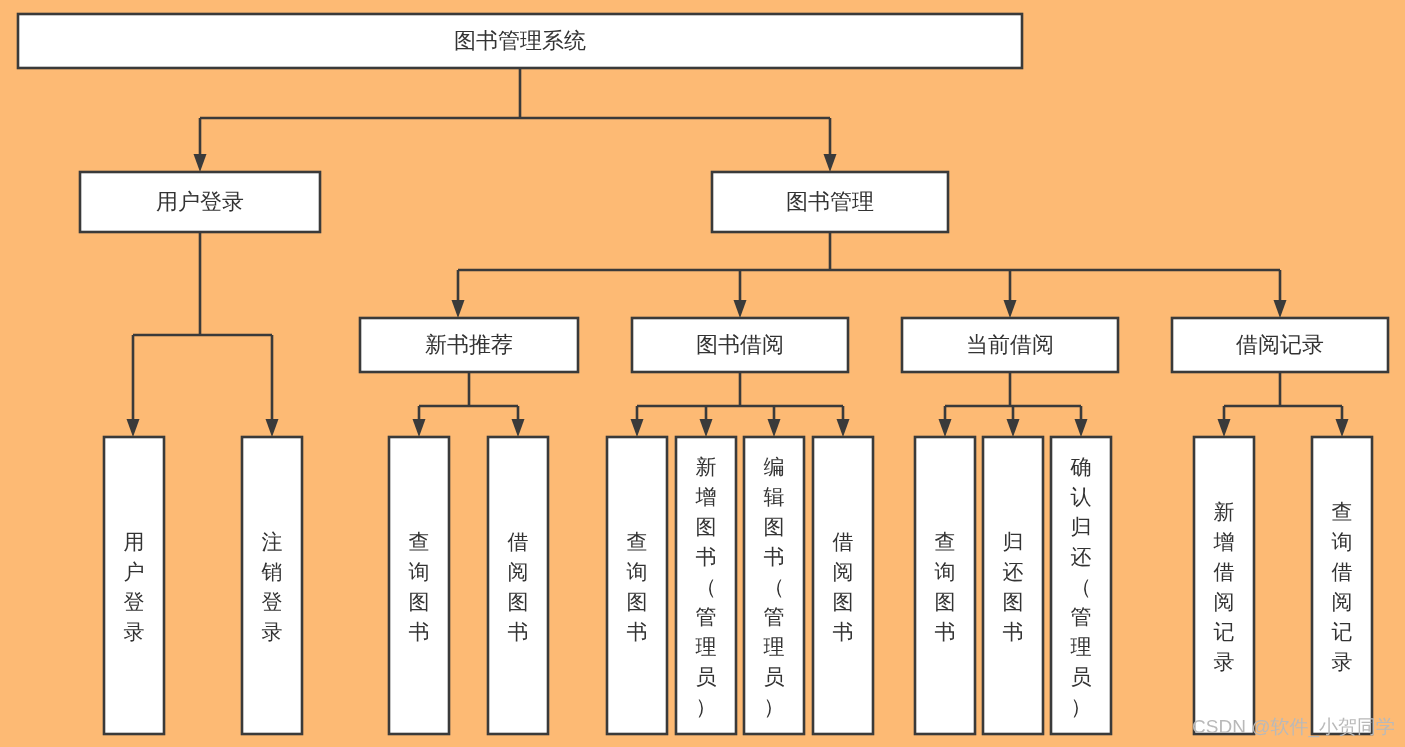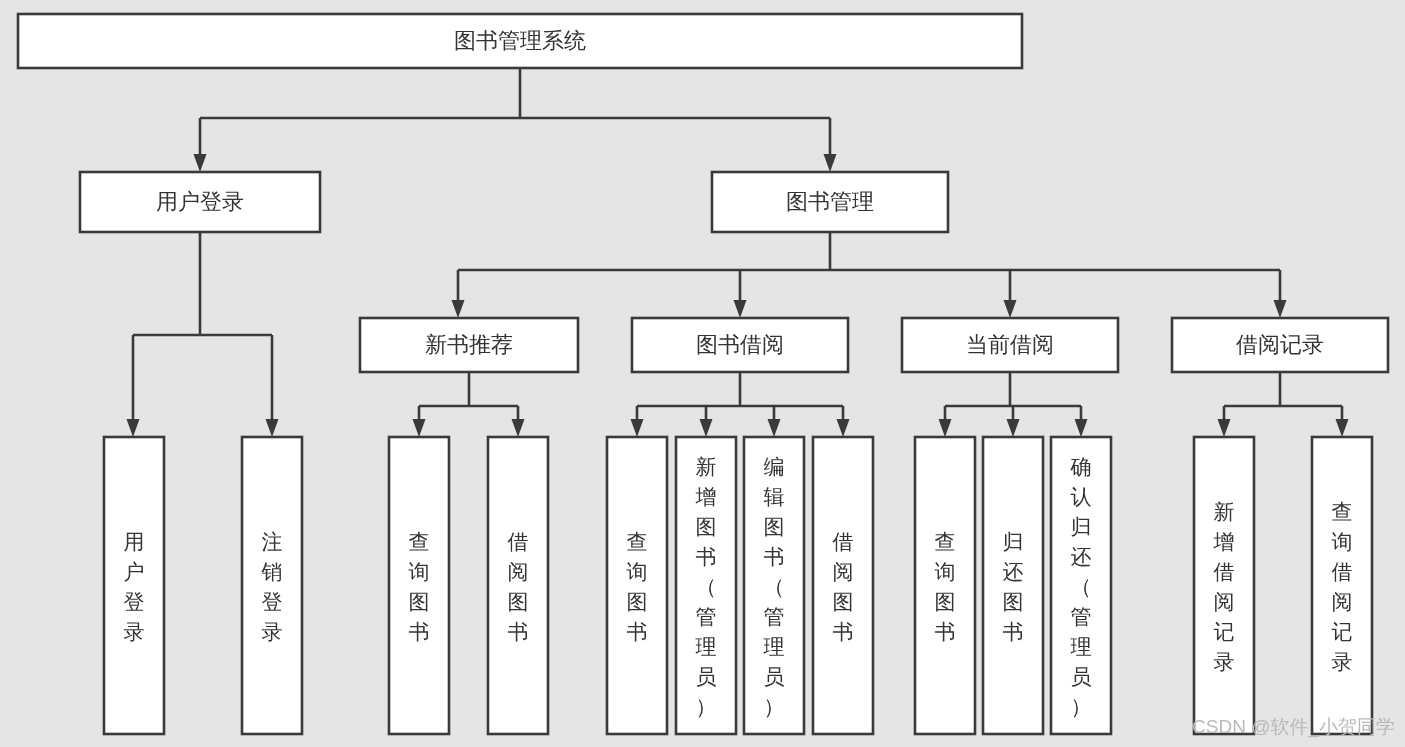--- a/index.html
+++ b/index.html
@@ -12,21 +12,21 @@
     width: 1405px;
     height: 747px;
     font-family: "Liberation Sans", "DejaVu Sans", sans-serif;
     overflow: hidden;
     position: relative;
   }
   #diagram-root {
     position: relative;
     width: 1405px;
     height: 747px;
-    background: #e5e5e5;
+    background: #fdba74;
   }
   svg#diagram-canvas {
     position: absolute;
     left: 0;
     top: 0;
     width: 1405px;
     height: 747px;
     display: block;
   }
   .node-box {

